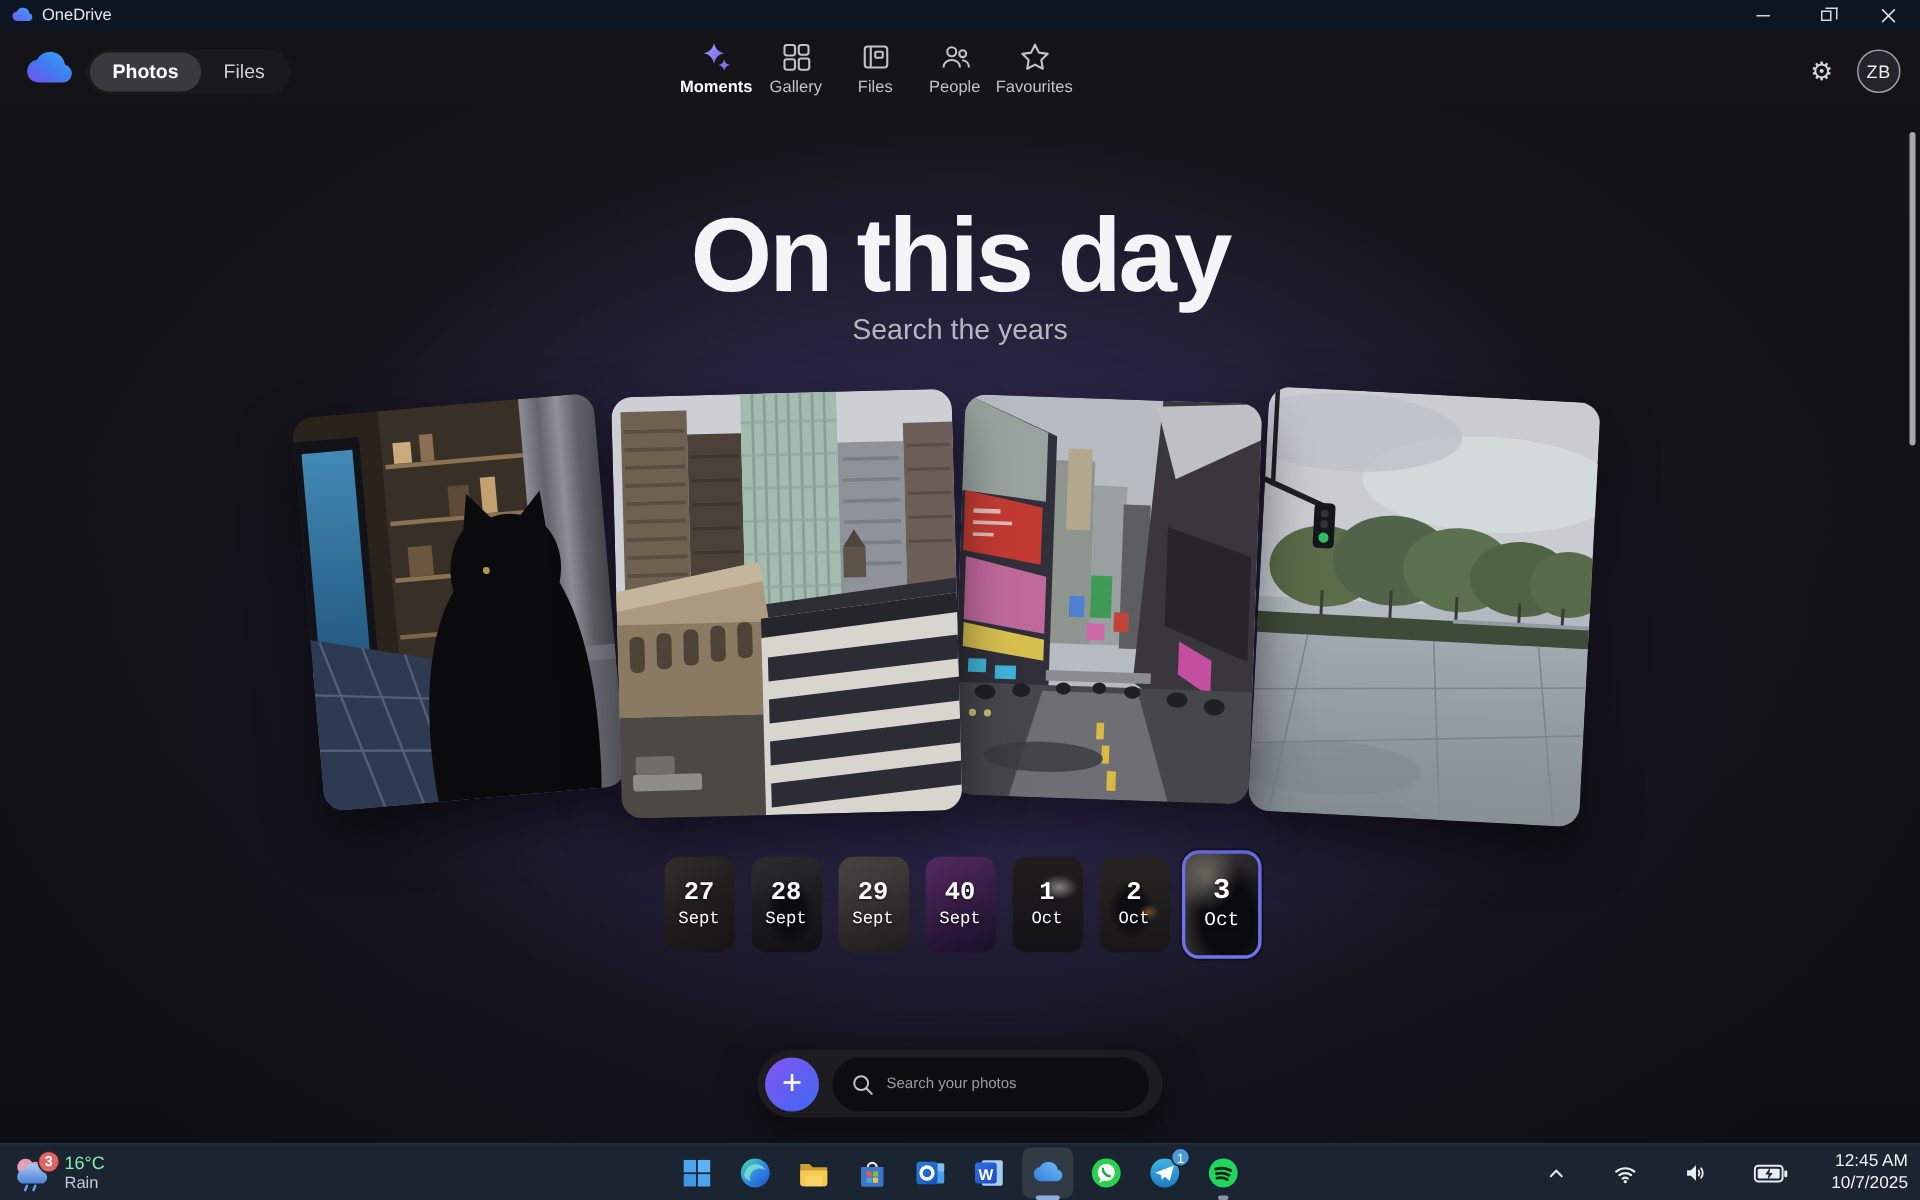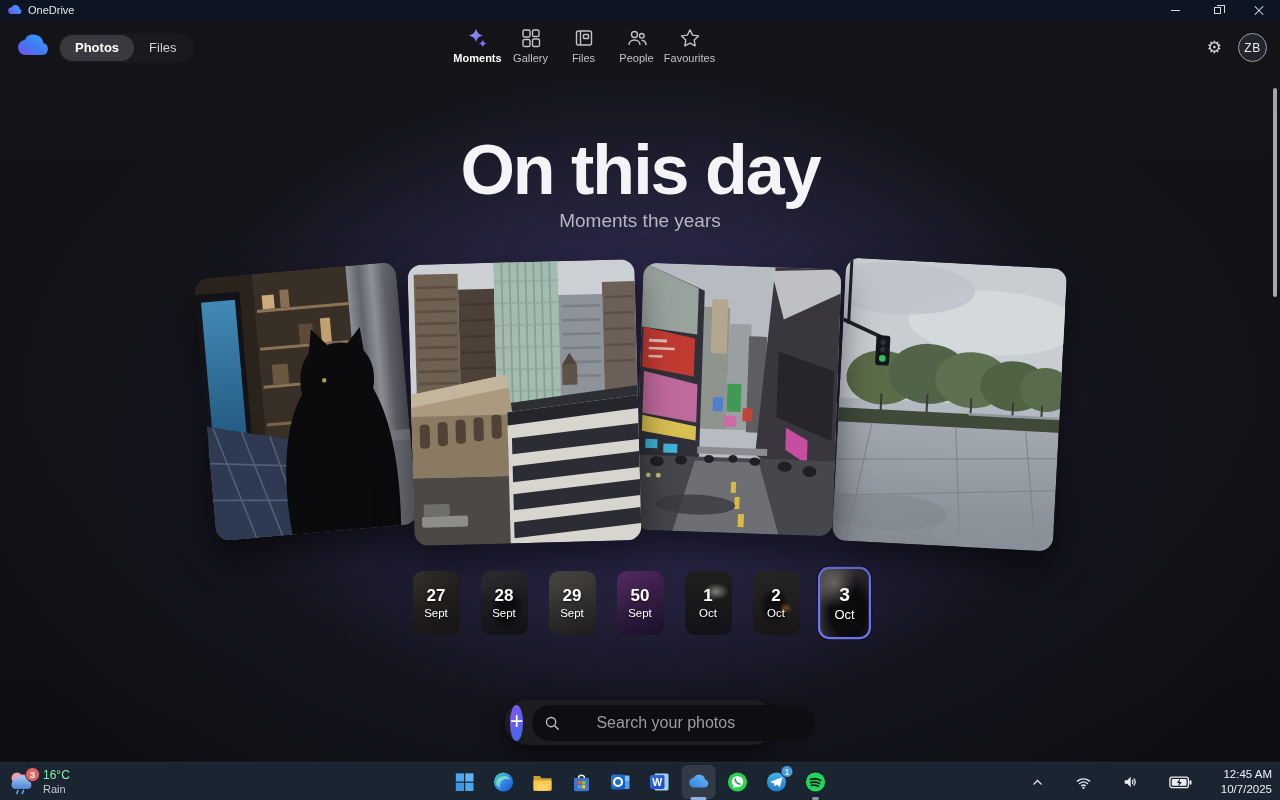--- a/index.html
+++ b/index.html
@@ -64,21 +64,21 @@
   .card { position:absolute; border-radius:14px; overflow:hidden;
     box-shadow:0 16px 36px rgba(0,0,0,0.55); }
   .card svg { display:block; width:100%; height:100%; }
   .card-1 { left:205px; top:250px; width:202px; height:263px; transform:rotate(-5deg); z-index:2; }
   .card-2 { left:411px; top:242px; width:227px; height:281px; transform:rotate(-1.5deg); z-index:4; }
   .card-3 { left:639px; top:246px; width:198px; height:267px; transform:rotate(2deg); z-index:3; }
   .card-4 { left:839px; top:243px; width:221px; height:283px; transform:rotate(3deg); z-index:1; }
 
   
   .chips { position:absolute; top:551px; left:0; right:0; display:flex; justify-content:center;
-    align-items:center; gap:21px; }
+    align-items:center; gap:11px;font-family:Liberation Mono, monospace; }
   .chip { width:47px; height:64px; border-radius:10px; display:flex; flex-direction:column;
     align-items:center; justify-content:center; gap:1px; color:#fff; overflow:hidden;
     background-size:cover; }
   .chip .day { font-size:17px; font-weight:bold; line-height:1.1; text-shadow:0 1px 2px rgba(0,0,0,.6); }
   .chip .month { font-size:11.5px; text-shadow:0 1px 2px rgba(0,0,0,.6); }
   .chip:nth-of-type(1){ background:linear-gradient(rgba(14,14,18,.40),rgba(14,14,18,.52)),
     linear-gradient(150deg,#585046,#332d26 45%,#1f1b17); }
   .chip:nth-of-type(2){ background:linear-gradient(rgba(14,14,18,.40),rgba(14,14,18,.52)),
     radial-gradient(22px 30px at 55% 60%, #0c0c0e 40%, rgba(12,12,14,0) 75%),
     linear-gradient(165deg,#4c4c50,#2a2a2e 45%,#151517); }
@@ -103,21 +103,21 @@
   
   .searchbar { position:absolute; top:680px; left:50%; transform:translateX(-50%);
     width:270px; height:45px; background:#1d1d21; border-radius:23px; display:flex;
     align-items:center; gap:9px; padding:0 9px 0 5px; box-shadow:0 8px 24px rgba(0,0,0,.5); }
   .add-btn { width:36px; height:36px; border-radius:50%; color:#fff; font-size:23px;
     font-weight:300; line-height:1; display:flex; align-items:center; justify-content:center;
     background:linear-gradient(135deg,#8355f0,#3f69f2); padding-bottom:2px; }
   .search-pill { flex:1; height:36px; background:#0e0e12; border-radius:18px; display:flex;
     align-items:center; gap:8px; padding:0 12px; }
   .search-pill input { flex:1; background:transparent; border:none; outline:none; color:#eab308;
-    font-size:16px; font-family:inherit;margin-left:28px; }
+    font-size:10px; font-family:inherit; }
   .search-pill input::placeholder { color:#9b9ba4; }
 
   .scroll-thumb { position:absolute; right:3px; top:68px; width:4px; height:209px;
     background:#a6a6ab; border-radius:2px; }
 
   
   .taskbar { position:absolute; bottom:0; left:0; right:0; height:38px; background:#1b2431;
     border-top:1px solid rgba(255,255,255,0.04); z-index:60; }
   .weather { position:absolute; left:8px; top:0; height:38px; display:flex; align-items:center; gap:8px; }
   .weather-icon { position:relative; width:27px; height:25px; }
@@ -238,21 +238,21 @@
       </button>
     </nav>
 
     <div class="header-right">
       <button class="gear"><span>⚙</span></button>
       <button class="avatar">ZB</button>
     </div>
   </div>
 
   <h1 class="hero-title">On this day</h1>
-  <div class="hero-sub">Moments the years</div>
+  <div class="hero-sub">Search the years</div>
 
   <div class="card card-1">
     <svg viewBox="0 0 202 263" preserveAspectRatio="none">
       <defs>
         <linearGradient id="tv" x1="0" y1="0" x2="0" y2="1">
             <stop offset="0" stop-color="#4289b6"></stop>
             <stop offset="1" stop-color="#22587e"></stop>
           </linearGradient>
         <linearGradient id="curt" x1="0" y1="0" x2="1" y2="0">
           <stop offset="0" stop-color="#8d8f96"></stop>
@@ -485,21 +485,21 @@
     </button>
     <button class="chip">
       <span class="day">28</span>
       <span class="month">Sept</span>
     </button>
     <button class="chip">
       <span class="day">29</span>
       <span class="month">Sept</span>
     </button>
     <button class="chip">
-      <span class="day">50</span>
+      <span class="day">40</span>
       <span class="month">Sept</span>
     </button>
     <button class="chip">
       <span class="day">1</span>
       <span class="month">Oct</span>
     </button>
     <button class="chip">
       <span class="day">2</span>
       <span class="month">Oct</span>
     </button>

